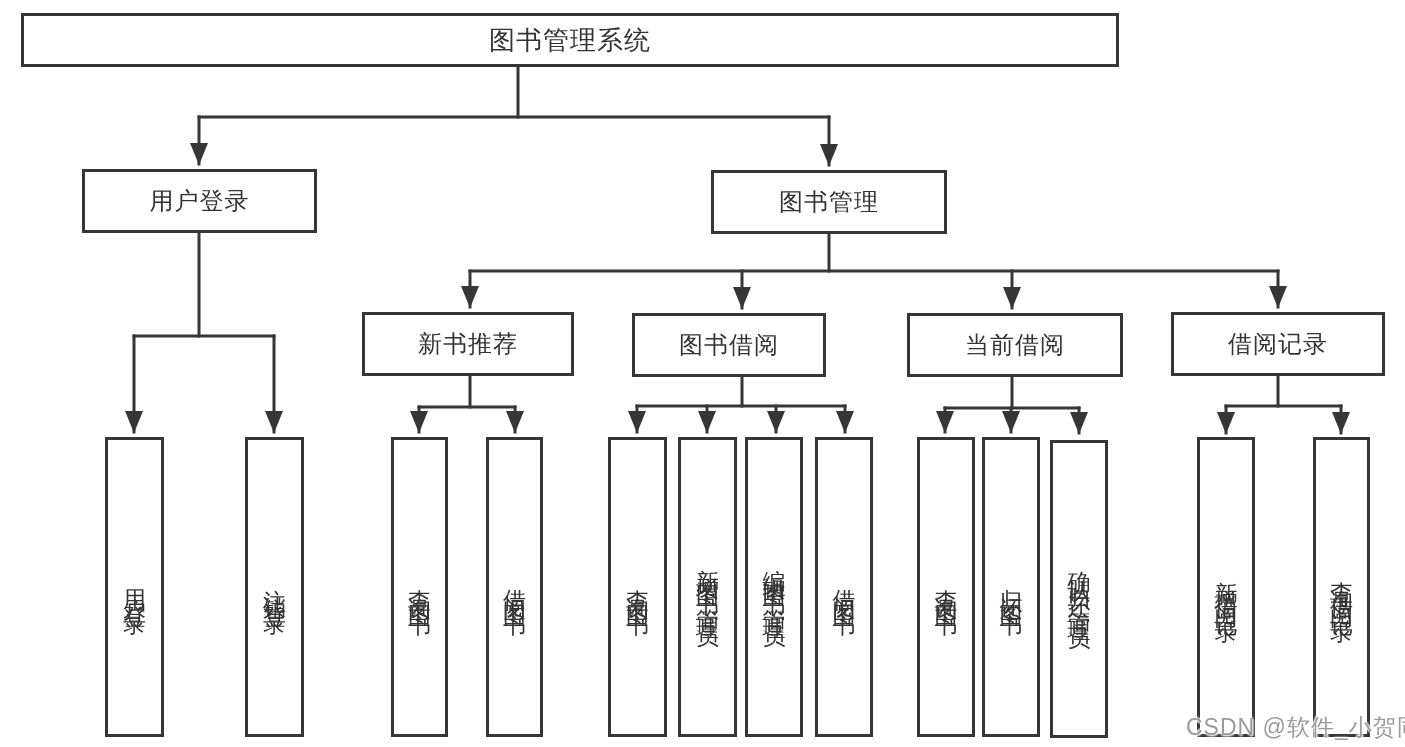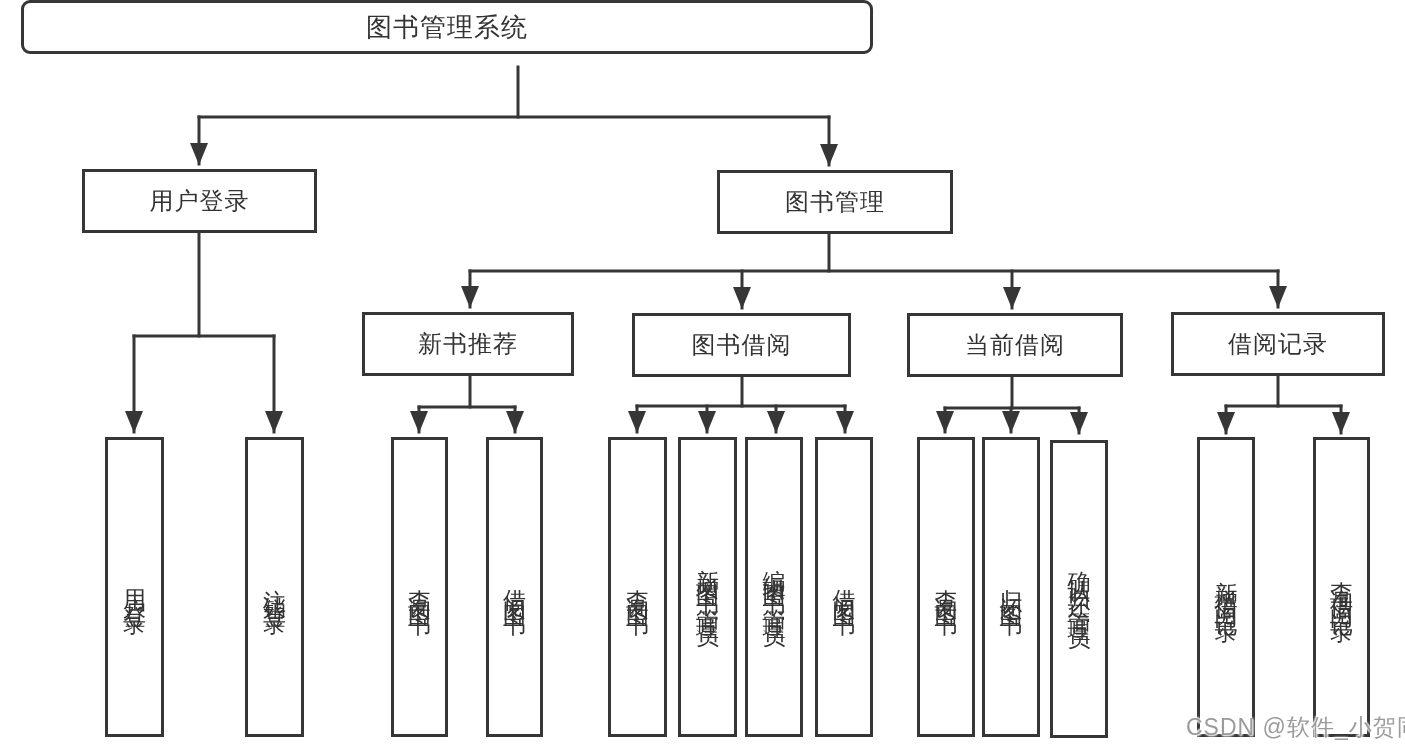--- a/index.html
+++ b/index.html
@@ -92,35 +92,35 @@
       <path d="M1011,408 L1011,432" marker-end="url(#arrow)"></path>
       <path d="M1079,408 L1079,433" marker-end="url(#arrow)"></path>
 
       <path d="M1278,376 L1278,406"></path>
       <path d="M1226,406 L1341,406"></path>
       <path d="M1226,406 L1226,433" marker-end="url(#arrow)"></path>
       <path d="M1341,406 L1341,433" marker-end="url(#arrow)"></path>
     </g>
   </svg>
 
-  <div class="node hbox root" style="left:21px; top:0; width:852px; height:54px;border-radius:9px;">
+  <div class="node hbox root" style="left:21px; top:13px; width:1098px; height:54px;">
     <span>图书管理系统</span>
   </div>
 
   <div class="node hbox" style="left:82px; top:169px; width:235px; height:64px;">
     <span>用户登录</span>
   </div>
-  <div class="node hbox" style="left:711px; top:170px; width:236px; height:64px;margin-left:6px;">
+  <div class="node hbox" style="left:711px; top:170px; width:236px; height:64px;">
     <span>图书管理</span>
   </div>
 
   <div class="node hbox" style="left:362px; top:312px; width:212px; height:64px;">
     <span>新书推荐</span>
   </div>
-  <div class="node hbox" style="left:632px; top:313px; width:219px; height:64px;">
+  <div class="node hbox" style="left:632px; top:313px; width:194px; height:64px;">
     <span>图书借阅</span>
   </div>
   <div class="node hbox" style="left:907px; top:313px; width:216px; height:64px;">
     <span>当前借阅</span>
   </div>
   <div class="node hbox" style="left:1171px; top:312px; width:214px; height:64px;">
     <span>借阅记录</span>
   </div>
 
   <div class="node vbox" style="left:105px; top:437px; width:59px; height:300px;">

